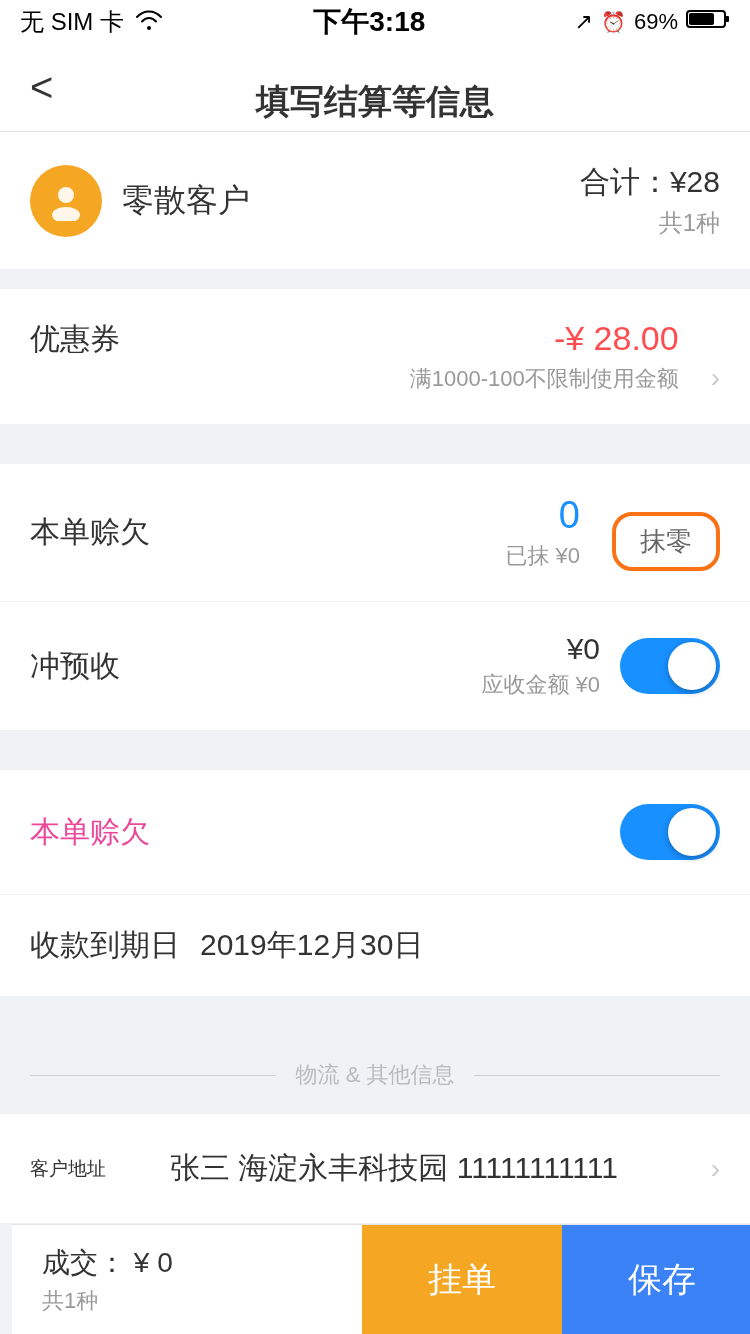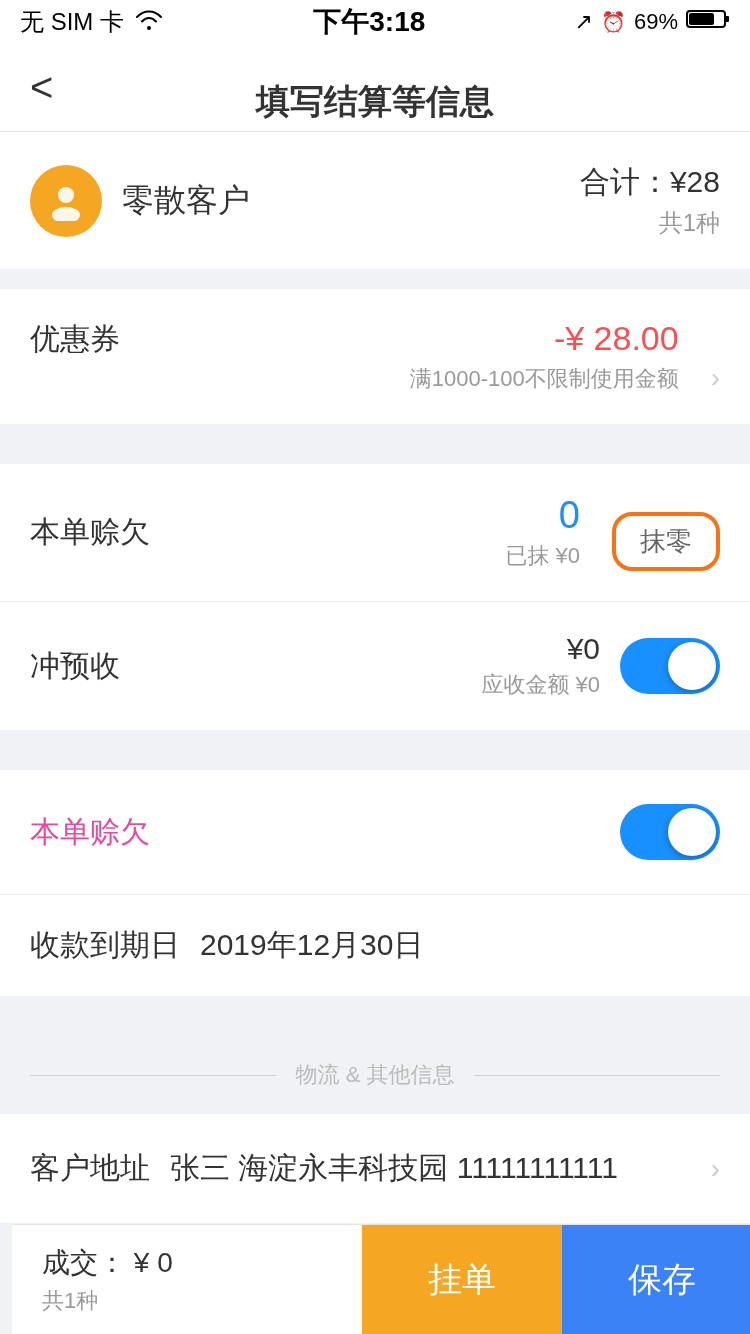--- a/index.html
+++ b/index.html
@@ -279,21 +279,21 @@
 
     
     .address-row {
       background: #fff;
       padding: 34px 30px;
       display: flex;
       align-items: center;
       justify-content: space-between;
     }
     .address-label {
-      font-size: 30px;
+      font-size: 19px;
       color: #333;
       min-width: 120px;
     }
     .address-value {
       font-size: 30px;
       color: #333;
       flex: 1;
       margin-left: 20px;
     }
 

